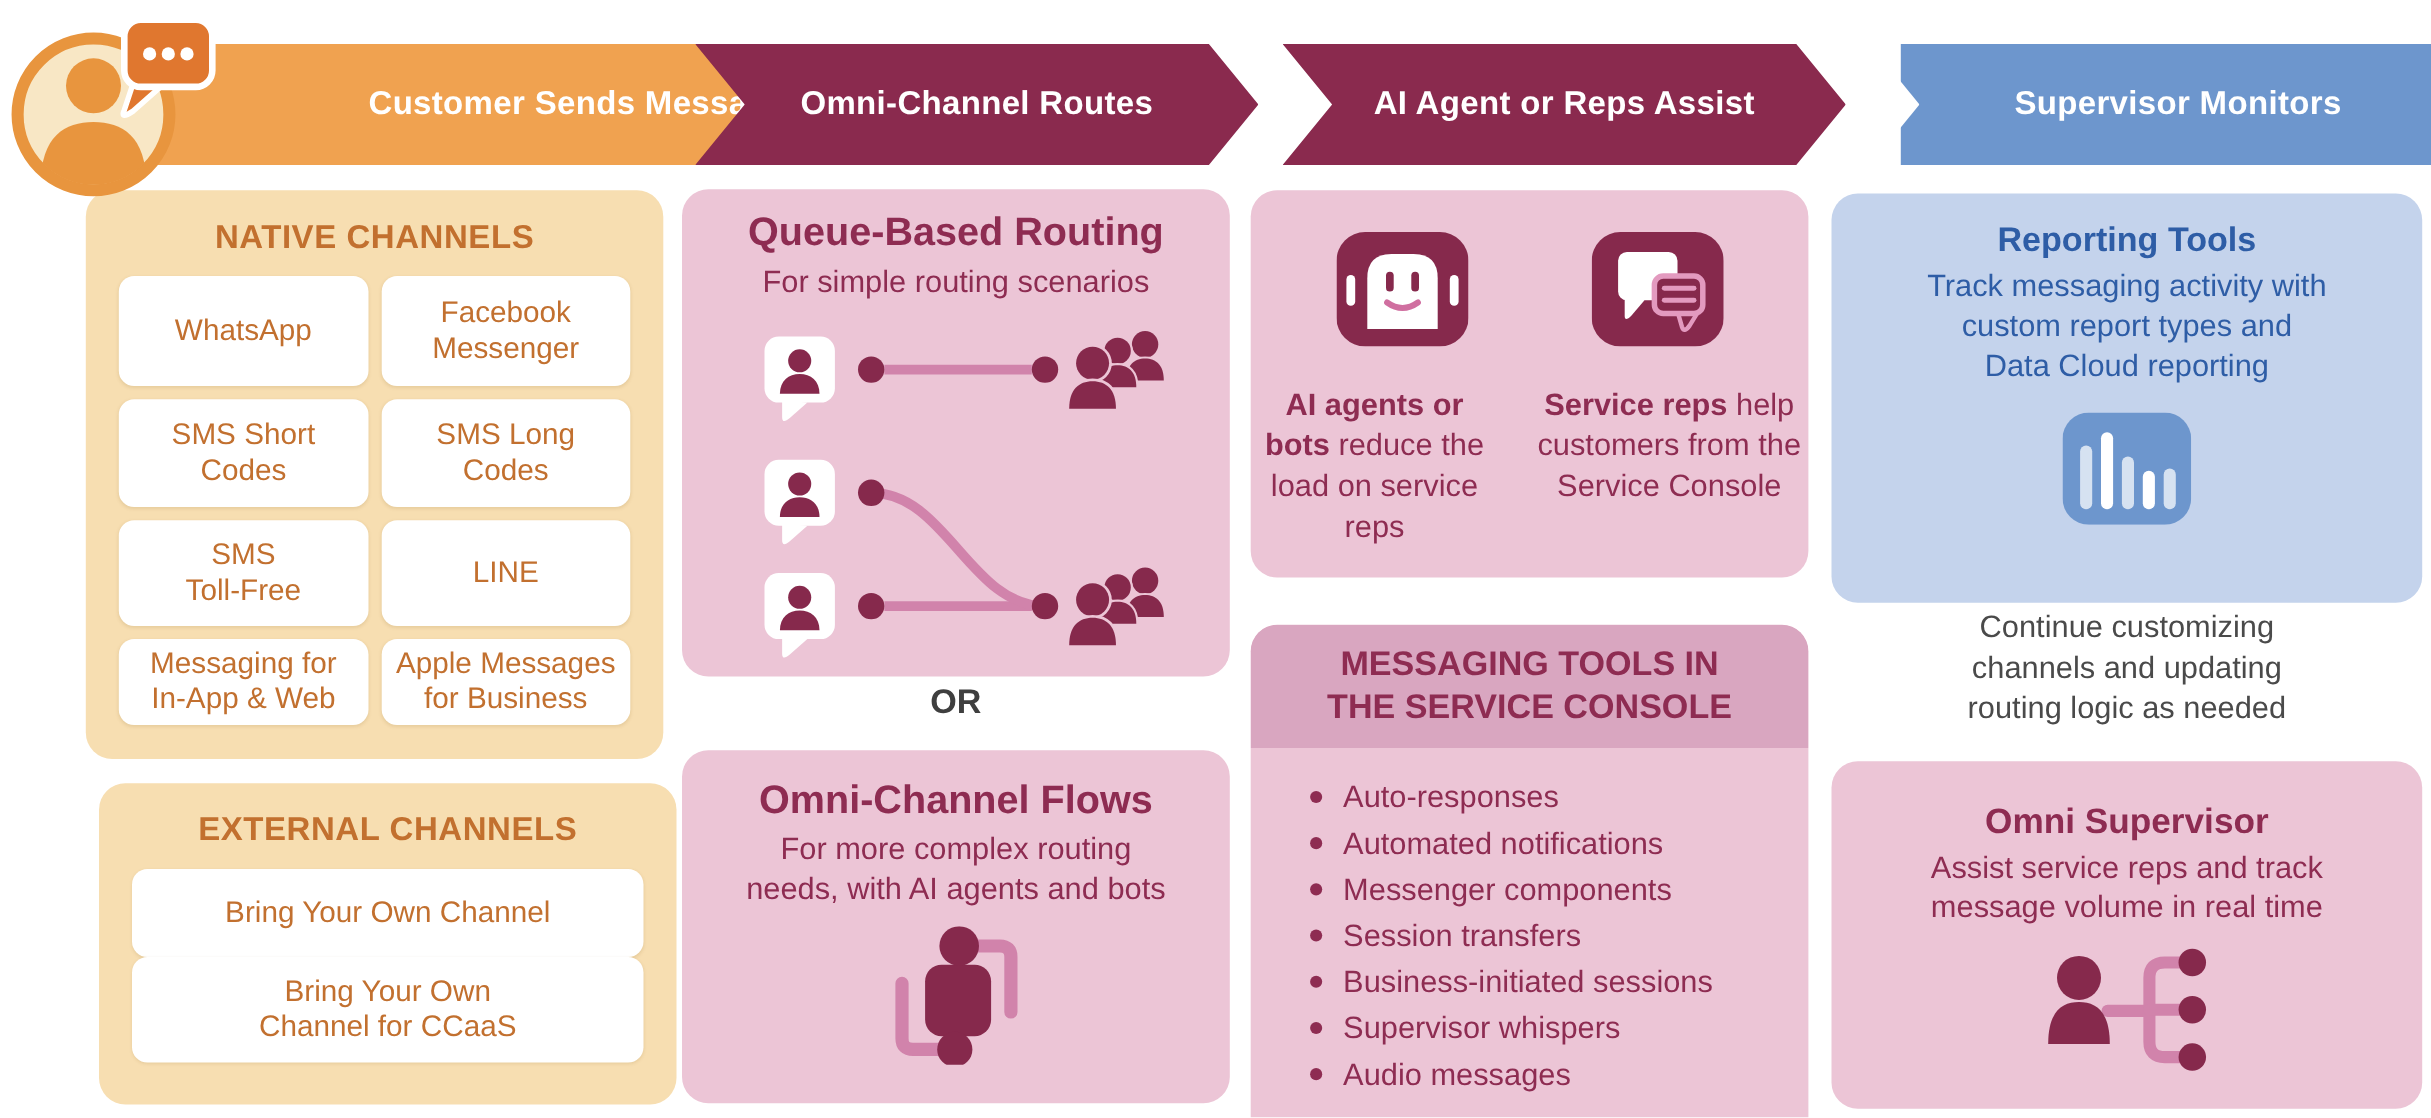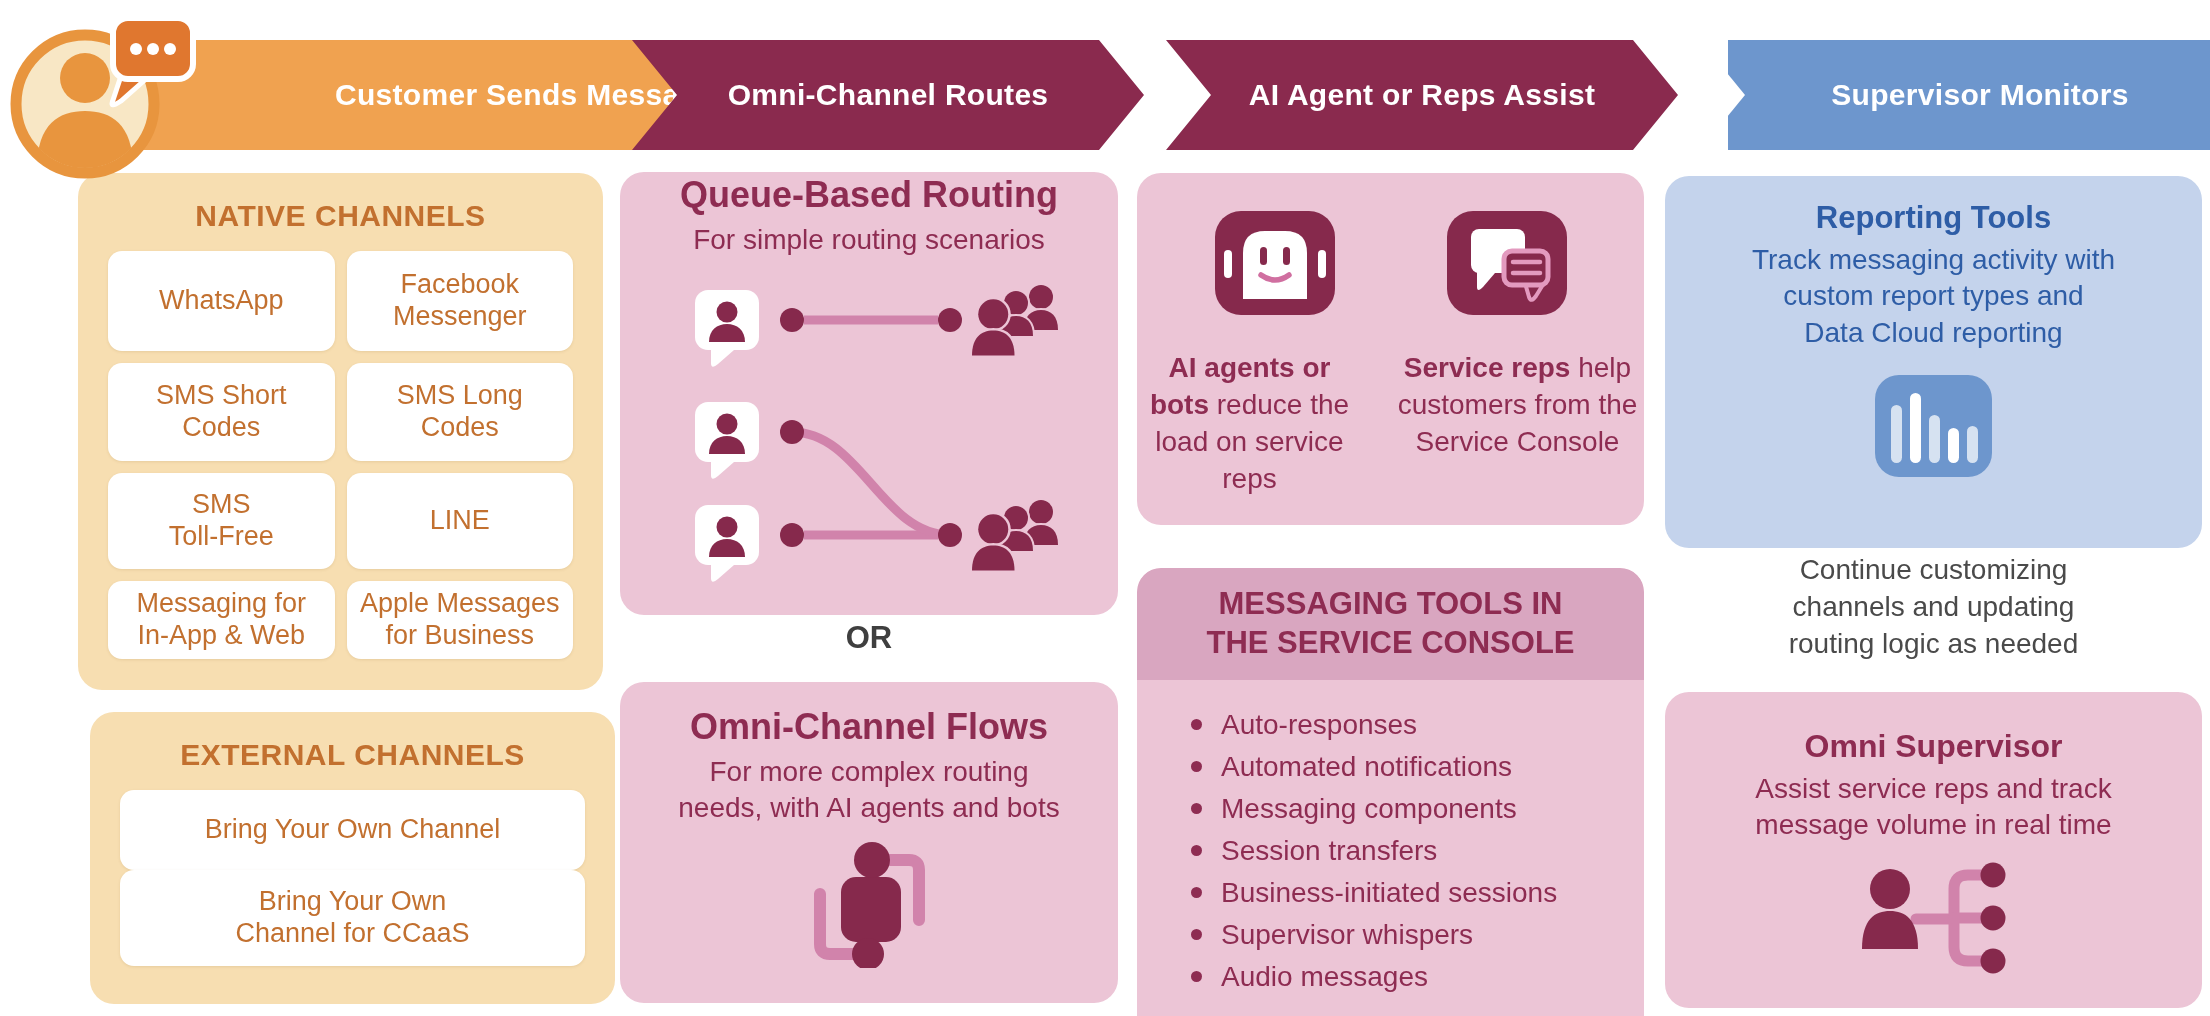--- a/index.html
+++ b/index.html
@@ -33,21 +33,21 @@
   .native{left:78px;top:173px;width:525px;height:517px;padding:26px 30px 16px;}
   .external{left:78px;top:712px;width:525px;height:292px;padding:26px 30px 16px;margin-left:12px;}
   .tan h3{font-size:30px;color:var(--orange-text,#C2702F);letter-spacing:.5px;margin-bottom:18px;}
   .cards{display:grid;grid-template-columns:1fr 1fr;grid-template-rows:100px 98px 96px 78px;gap:12px;}
   .cards1{display:grid;grid-template-rows:80px 96px;}
   .card{background:#fff;border-radius:14px;display:flex;align-items:center;justify-content:center;
         text-align:center;color:var(--orange-text,#C2702F);font-size:27px;line-height:1.18;
         box-shadow:0 1px 3px rgba(120,80,20,.12);}
 
   
-  .queue{left:620px;top:172px;width:498px;height:443px;padding-top:2px;}
+  .queue{left:620px;top:172px;width:498px;height:443px;padding-top:18px;}
   .pinkp h3{font-size:36px;color:var(--maroon-text,#8E2C52);}
   .pinkp .sub{margin:6px 0 0;text-align:center;font-size:28px;color:var(--maroon-text,#8E2C52);line-height:1.28;}
   .queue-svg{display:block;margin:10px auto 0;}
   .or{position:absolute;left:620px;top:620px;width:498px;text-align:center;
       font-size:31px;font-weight:bold;color:#3F3F3F;}
   .flows{left:620px;top:682px;width:498px;height:321px;padding-top:24px;}
   .flow-svg{display:block;margin:16px auto 0;}
 
   
   .assist{left:1137px;top:173px;width:507px;height:352px;padding-top:38px;}
@@ -269,21 +269,21 @@
   </section>
 
   <section class="panel pinkp tools">
     <div class="tools-head">
       <h3 class="pre">MESSAGING TOOLS IN
 THE SERVICE CONSOLE</h3>
     </div>
     <ul>
       <li><span>Auto-responses</span></li>
       <li><span>Automated notifications</span></li>
-      <li><span>Messaging components</span></li>
+      <li><span>Messenger components</span></li>
       <li><span>Session transfers</span></li>
       <li><span>Business-initiated sessions</span></li>
       <li><span>Supervisor whispers</span></li>
       <li><span>Audio messages</span></li>
     </ul>
   </section>
 
   <section class="panel bluep reporting">
     <h3>Reporting Tools</h3>
     <p class="sub pre">Track messaging activity with

